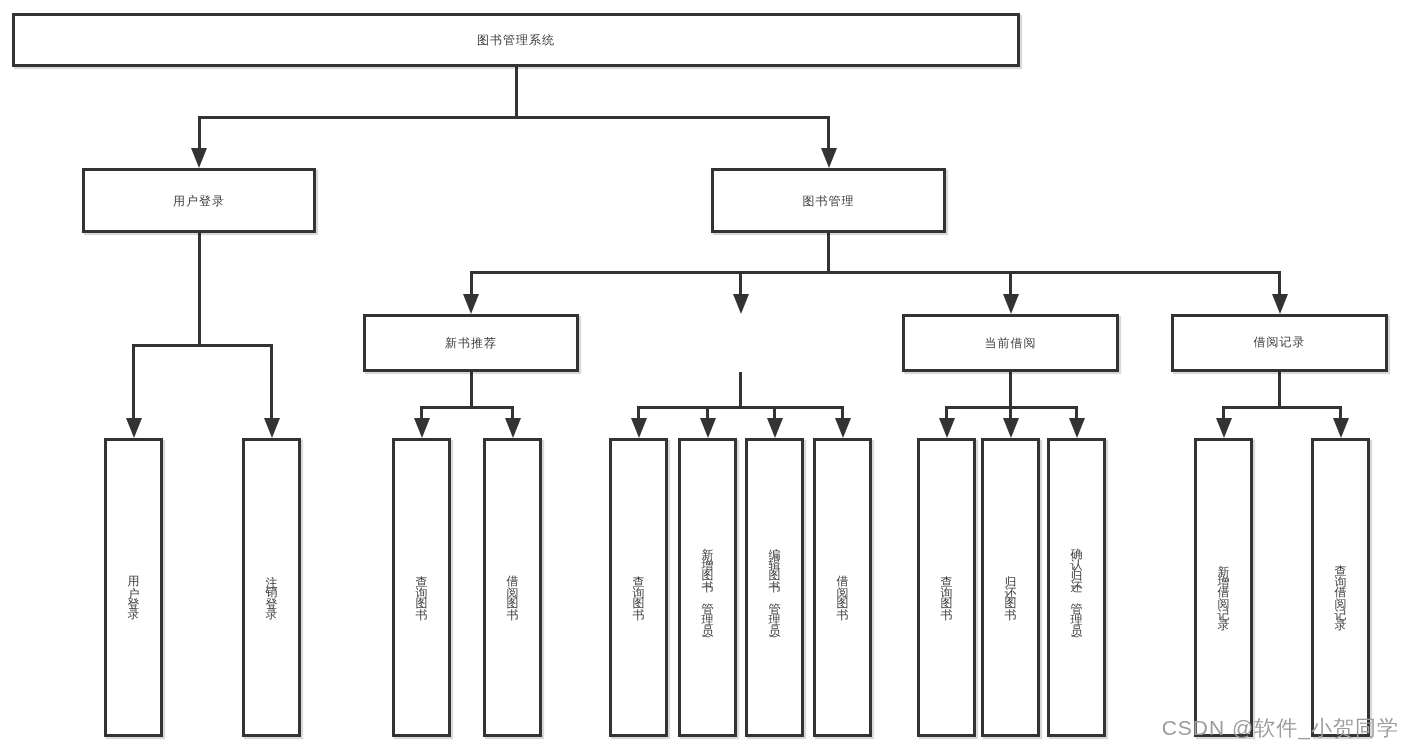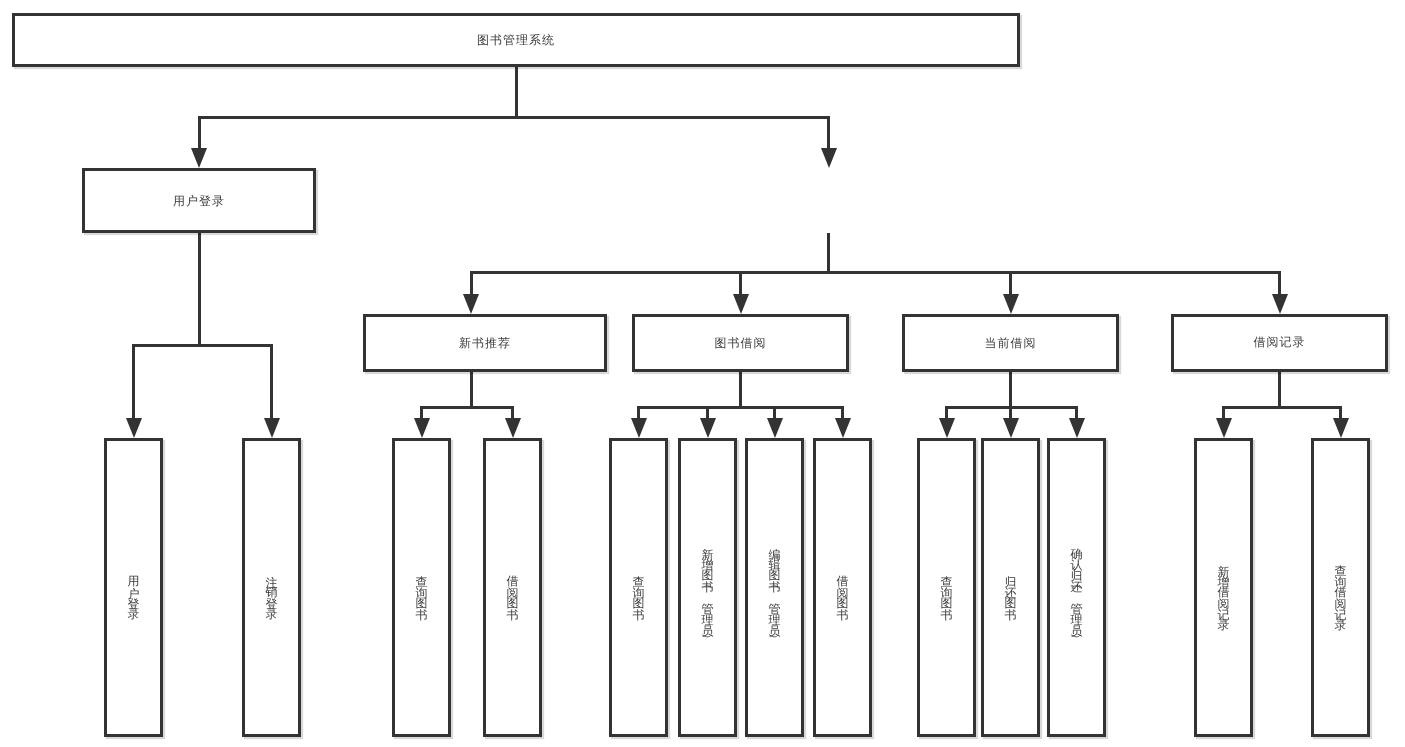--- a/index.html
+++ b/index.html
@@ -55,31 +55,32 @@
     font-size: 21px;
     letter-spacing: 1px;
     color: var(--watermark-color, #9c9c9c);
     z-index: 5;
   }
 </style>
 </head>
 <body>
 
 <div class="canvas" style="--bg-color: #ffffff; --line-color: #333333; --text-color: #3a3a3a; --watermark-color: #9c9c9c;">
+  <div class="watermark">CSDN @软件_小贺同学</div>
 <div class="node h" style="left: 12px; top: 13px; width: 1008px; height: 54px;">
       <span>图书管理系统</span>
     </div>
     <div class="node h" style="left: 82px; top: 168px; width: 234px; height: 65px;">
       <span>用户登录</span>
     </div>
-    <div class="node h" style="left: 363px; top: 314px; width: 244px; height: 58px; align-items: center;">
+    <div class="node h" style="left: 711px; top: 168px; width: 235px; height: 65px;">
+      <span>图书管理</span>
+    </div>
+    <div class="node h" style="left: 363px; top: 314px; width: 216px; height: 58px; align-items: center;">
       <span>新书推荐</span>
-    </div>
-    <div class="node h" style="left: 632px; top: 314px; width: 217px; height: 58px;">
-      <span>图书借阅</span>
     </div>
     <div class="node h" style="left: 902px; top: 314px; width: 217px; height: 58px;">
       <span>当前借阅</span>
     </div>
     <div class="node h" style="left: 1171px; top: 314px; width: 217px; height: 58px; font-family: Liberation Mono, monospace;">
       <span>借阅记录</span>
     </div>
     <div class="node v" style="left: 104px; top: 438px; width: 59px; height: 299px;">
       <span>用户登录</span>
     </div>

